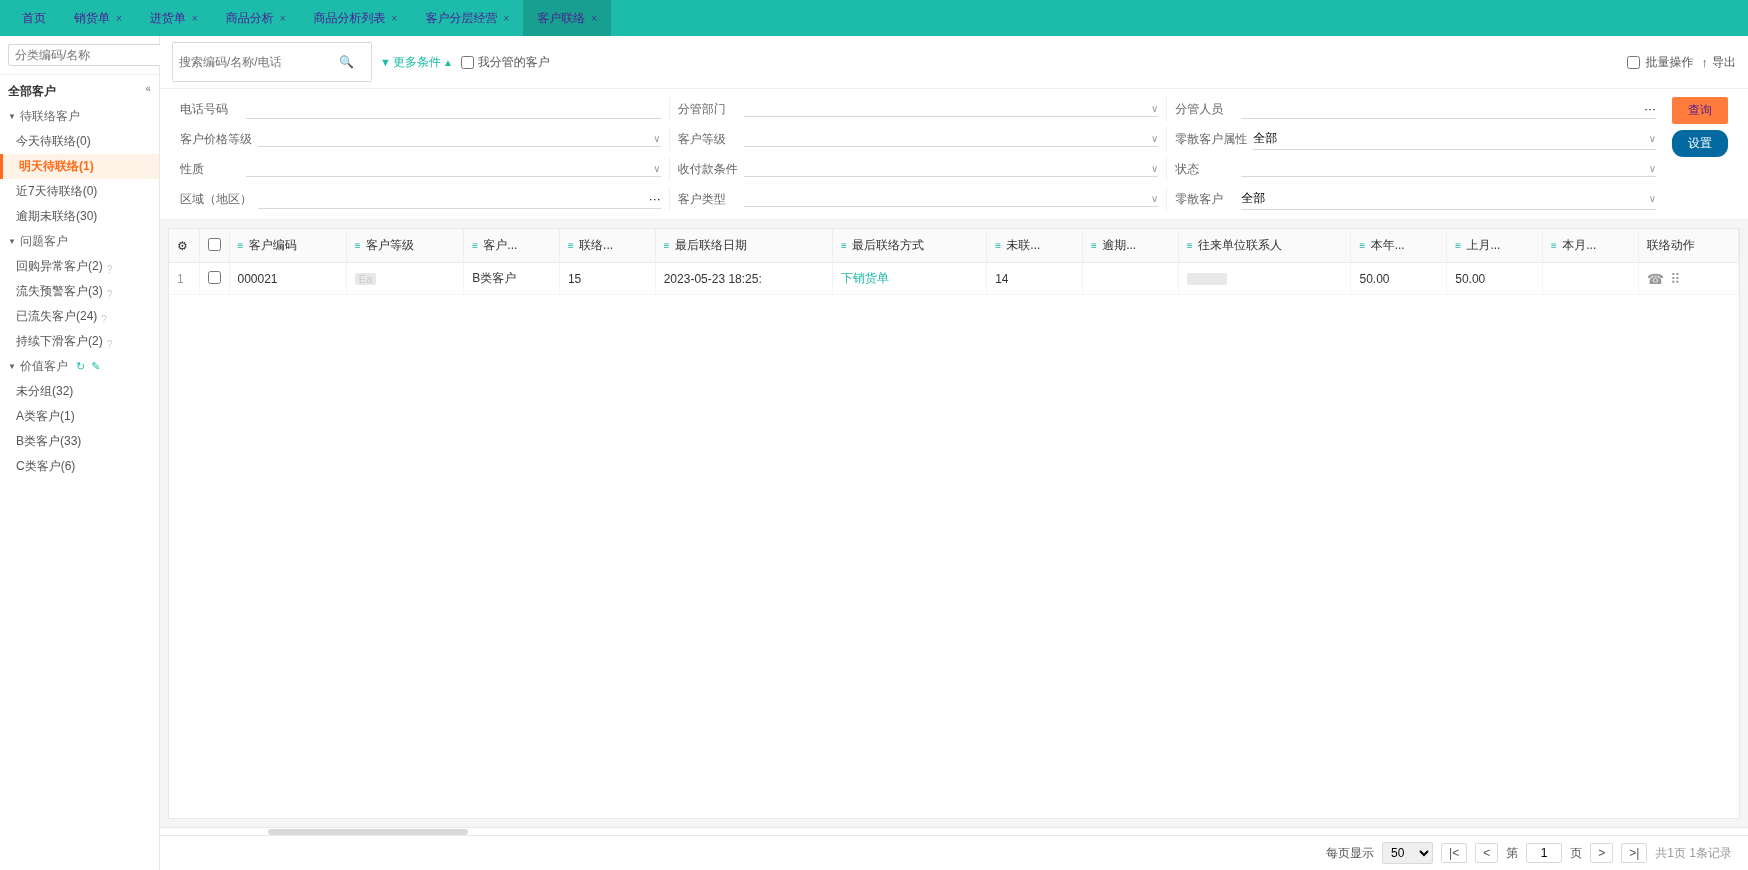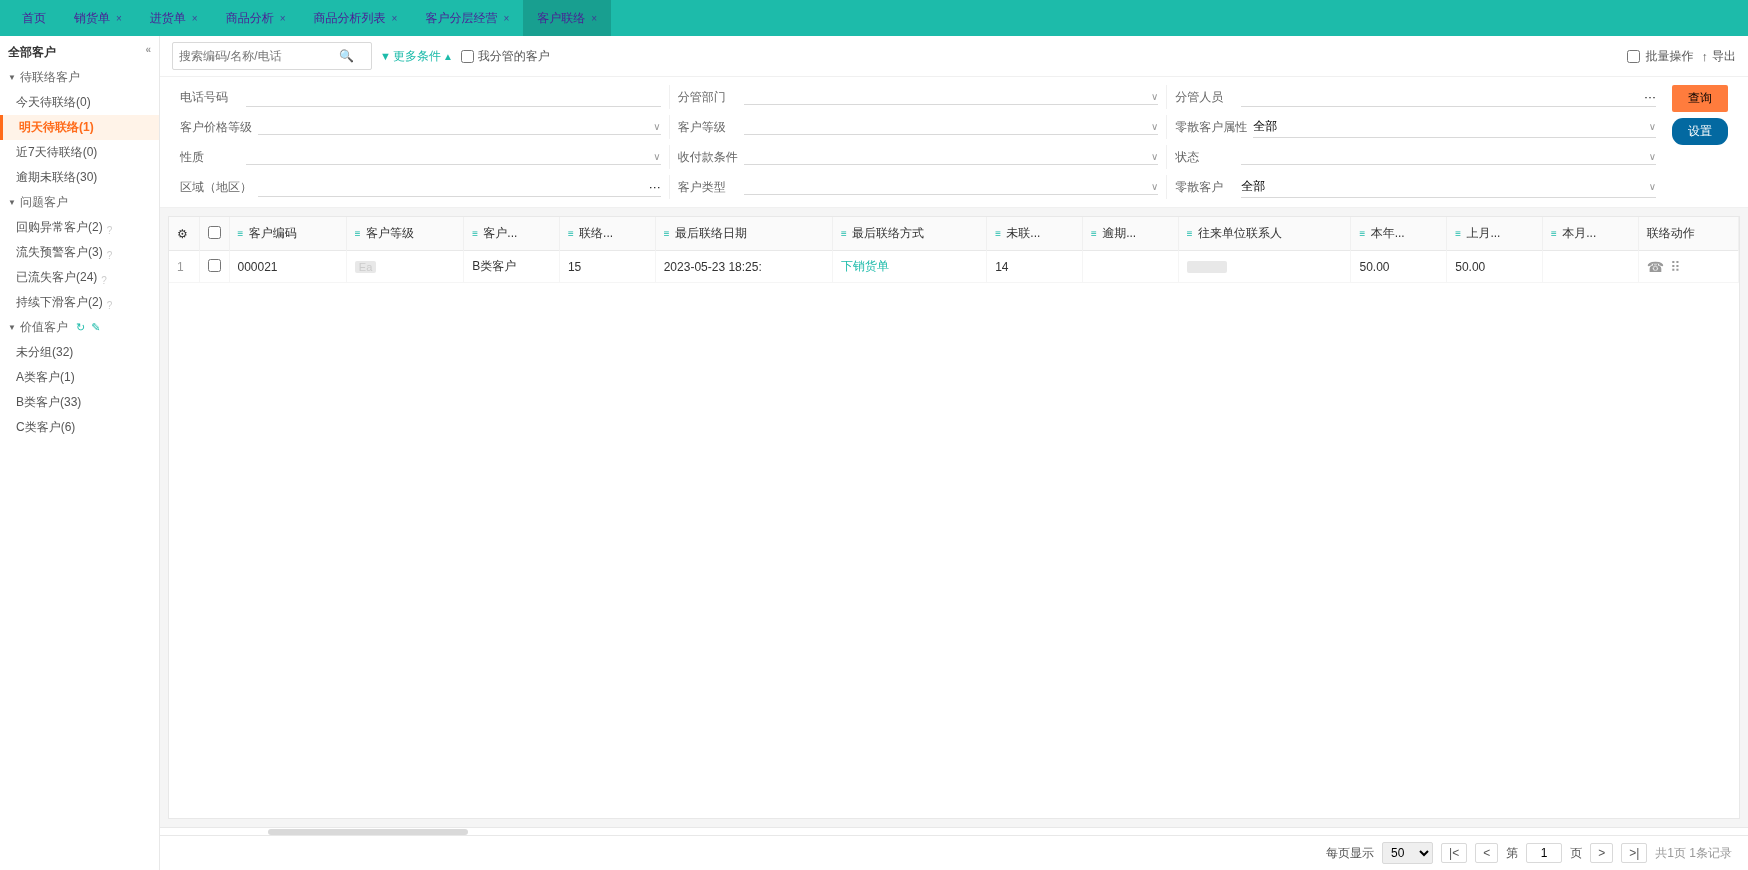--- a/index.html
+++ b/index.html
@@ -113,21 +113,21 @@
       display: flex;
       align-items: center;
       gap: 8px;
       border-bottom: 1px solid #f0f0f0;
     }
     .search-input-wrapper {
       display: flex;
       align-items: flex-end;
       border: 1px solid #d9d9d9;
       border-radius: 2px;
-      padding: 6px 6px;
+      padding: 12px 6px;
       width: 200px;
       background: white;
     }
     .search-input-wrapper input {
       border: none;
       outline: none;
       font-size: 12px;
       width: 160px;
     }
     .search-icon-btn { color: #1dbbaa; cursor: pointer; }
@@ -211,21 +211,21 @@
       display: flex;
       align-items: center;
       border-bottom: 1px solid #d9d9d9;
       padding: 2px 0;
       cursor: pointer;
       justify-content: flex-end;
     }
     .filter-divider { width: 1px; background: #f0f0f0; height: 24px; }
     .query-btn {
       background: #ff7c3d;
-      color: #000000;
+      color: #4c1d95;
       border: none;
       padding: 5px 16px;
       border-radius: 2px;
       cursor: pointer;
       font-size: 12px;
       white-space: nowrap;
     }
     .settings-btn {
       background: #0369a1;
       color: white;
@@ -362,20 +362,24 @@
   </div>
   <div class="nav-item active">
     <span>客户联络</span>
     <span class="nav-close">×</span>
   </div>
 </div>
 
 <div class="main-layout">
 
   <div class="sidebar">
+    <div class="sidebar-search">
+      <input type="text" placeholder="分类编码/名称" style="">
+      <span class="sidebar-search-icon">🔍</span>
+    </div>
     <div class="sidebar-body">
       <div class="sidebar-section-header">
         <span>全部客户</span>
         <span class="collapse-icon">«</span>
       </div>
 
       <div class="sidebar-group-label">
         <span class="tri">▼</span>
         <span>待联络客户</span>
       </div>

